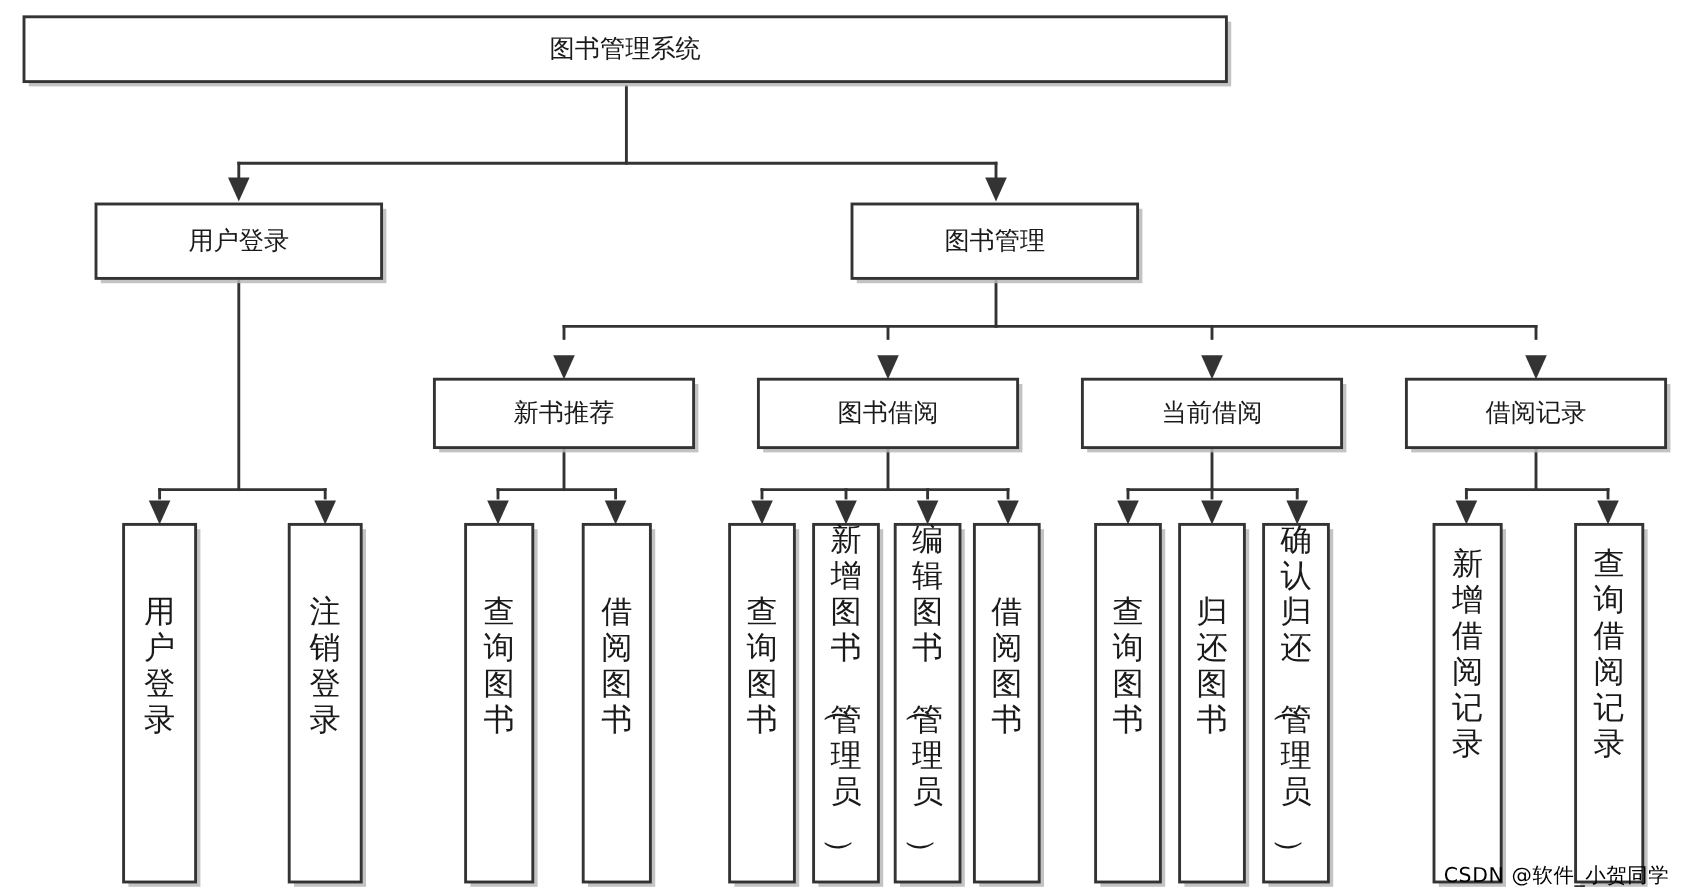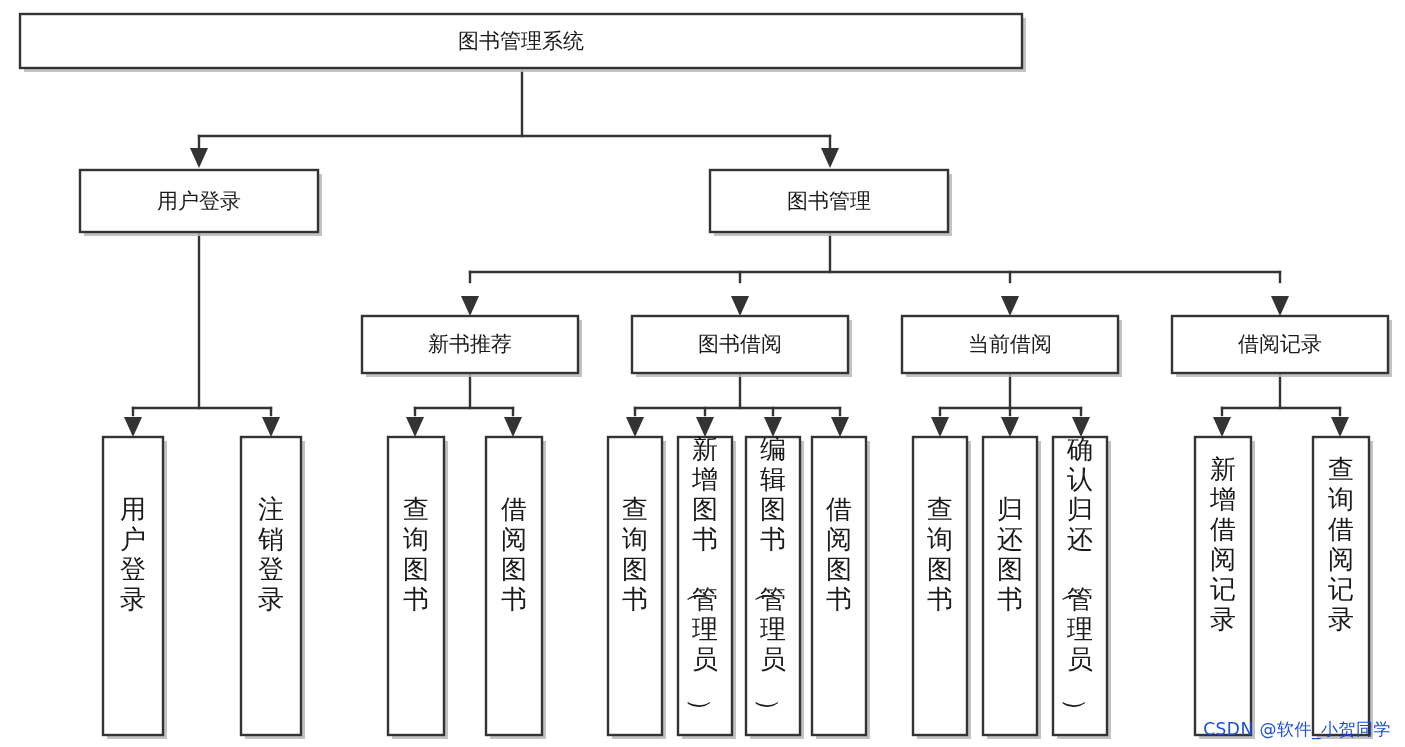--- a/index.html
+++ b/index.html
@@ -57,21 +57,21 @@
     font-size: 26px;
     fill: #1a1a1a;
     text-anchor: middle;
   }
   .watermark-text {
     position: absolute;
     right: 14px;
     bottom: 6px;
     font-family: "DejaVu Sans", "Liberation Sans", sans-serif;
     font-size: 17px;
-    color: #1d4ed8;
+    color: #000000;
     letter-spacing: 0.5px;
     white-space: nowrap;
     pointer-events: none;
   }
 </style>
 </head>
 <body>
 
 <div id="diagram-root">
   <svg class="flow" viewBox="0 0 1405 747" xmlns="http://www.w3.org/2000/svg">

